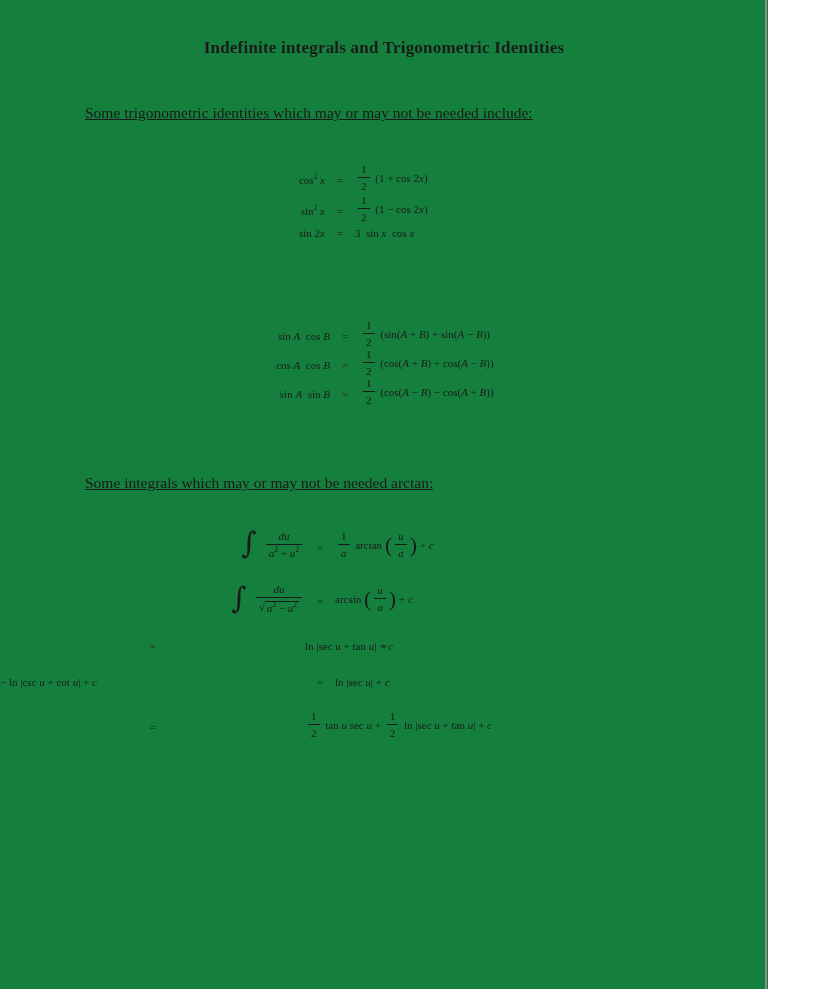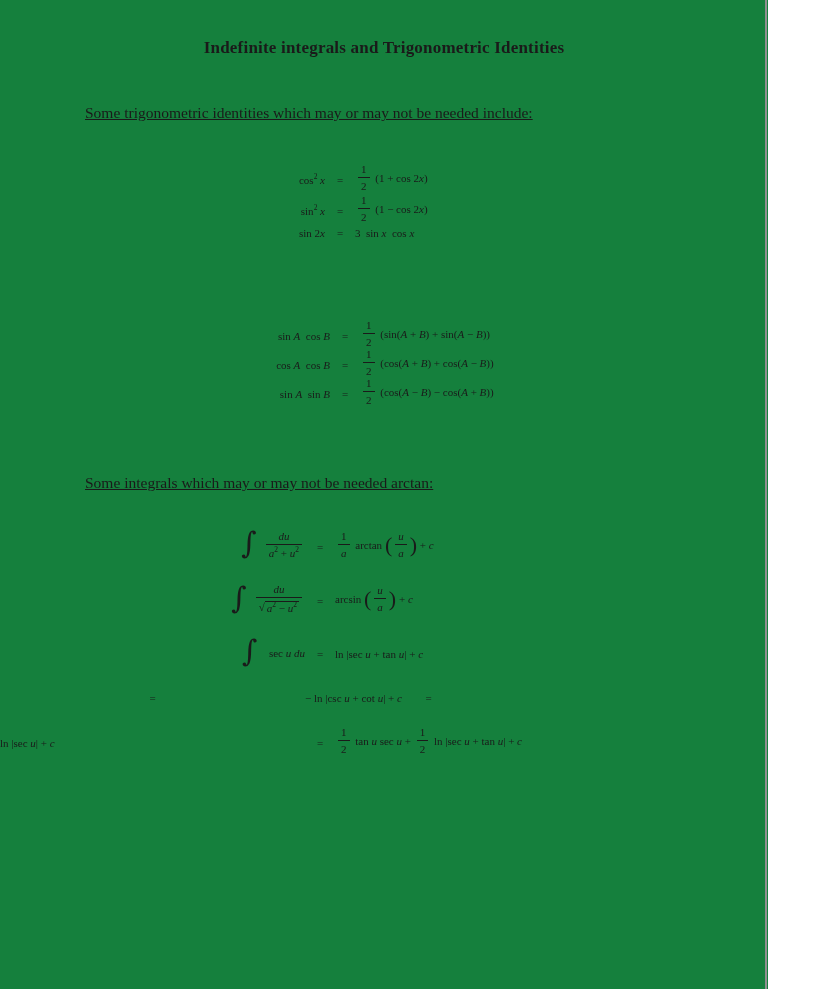--- a/index.html
+++ b/index.html
@@ -107,21 +107,20 @@
 
   <p class="para para-2">Some integrals which may or may not be needed arctan:</p>
 
   <div class="eqblock block-3">
       <div class="lhs"><span class="tok-int">∫</span><span class="frac"><span class="num"><span class="it">du</span></span><span class="den"><span class="it">a</span><sup>2</sup><span class="rm"> + </span><span class="it">u</span><sup>2</sup></span></span></div>
       <div class="rel">=</div>
       <div class="rhs"><span class="frac"><span class="num"><span class="rm">1</span></span><span class="den"><span class="it">a</span></span></span><span class="rm"> arctan </span><span class="big">(</span><span class="frac"><span class="num"><span class="it">u</span></span><span class="den"><span class="it">a</span></span></span><span class="big">)</span><span class="rm"> + </span><span class="it">c</span></div>
       <div class="lhs"><span class="tok-int">∫</span><span class="frac"><span class="num"><span class="it">du</span></span><span class="den"><span class="sqrt"><span class="sqrt-sign">√</span><span class="sqrt-body"><span class="it">a</span><sup>2</sup><span class="rm"> − </span><span class="it">u</span><sup>2</sup></span></span></span></span></div>
       <div class="rel">=</div>
       <div class="rhs"><span class="rm">arcsin </span><span class="big">(</span><span class="frac"><span class="num"><span class="it">u</span></span><span class="den"><span class="it">a</span></span></span><span class="big">)</span><span class="rm"> + </span><span class="it">c</span></div>
-      <div class="lhs"><span class="tok-int">∫</span><span class="rm">  sec </span><span class="it">u</span><span class="it"> du</span></div>
       <div class="rel">=</div>
       <div class="rhs"><span class="rm">ln |sec </span><span class="it">u</span><span class="rm"> + tan </span><span class="it">u</span><span class="rm">| + </span><span class="it">c</span></div>
       <div class="rel">=</div>
       <div class="rhs"><span class="rm">− ln |csc </span><span class="it">u</span><span class="rm"> + cot </span><span class="it">u</span><span class="rm">| + </span><span class="it">c</span></div>
       <div class="rel">=</div>
       <div class="rhs"><span class="rm">ln |sec </span><span class="it">u</span><span class="rm">| + </span><span class="it">c</span></div>
       <div class="rel">=</div>
       <div class="rhs"><span class="frac"><span class="num"><span class="rm">1</span></span><span class="den"><span class="rm">2</span></span></span><span class="rm"> tan </span><span class="it">u</span><span class="rm"> sec </span><span class="it">u</span><span class="rm"> + </span><span class="frac"><span class="num"><span class="rm">1</span></span><span class="den"><span class="rm">2</span></span></span><span class="rm"> ln |sec </span><span class="it">u</span><span class="rm"> + tan </span><span class="it">u</span><span class="rm">| + </span><span class="it">c</span></div>
     </div>
 </div>

